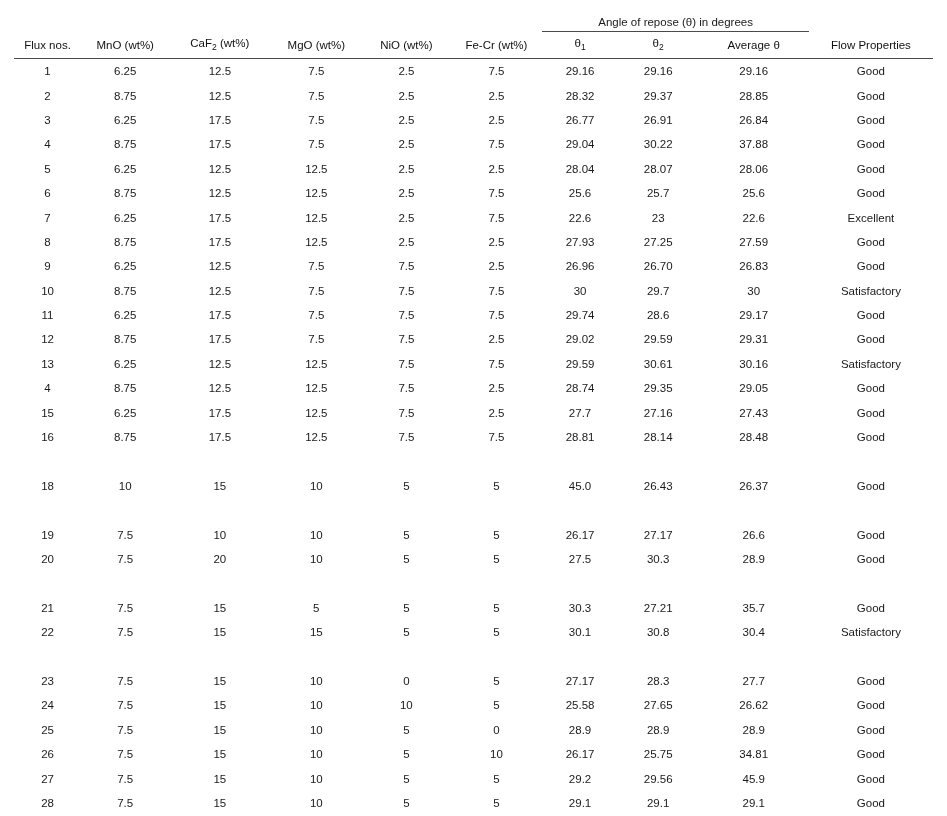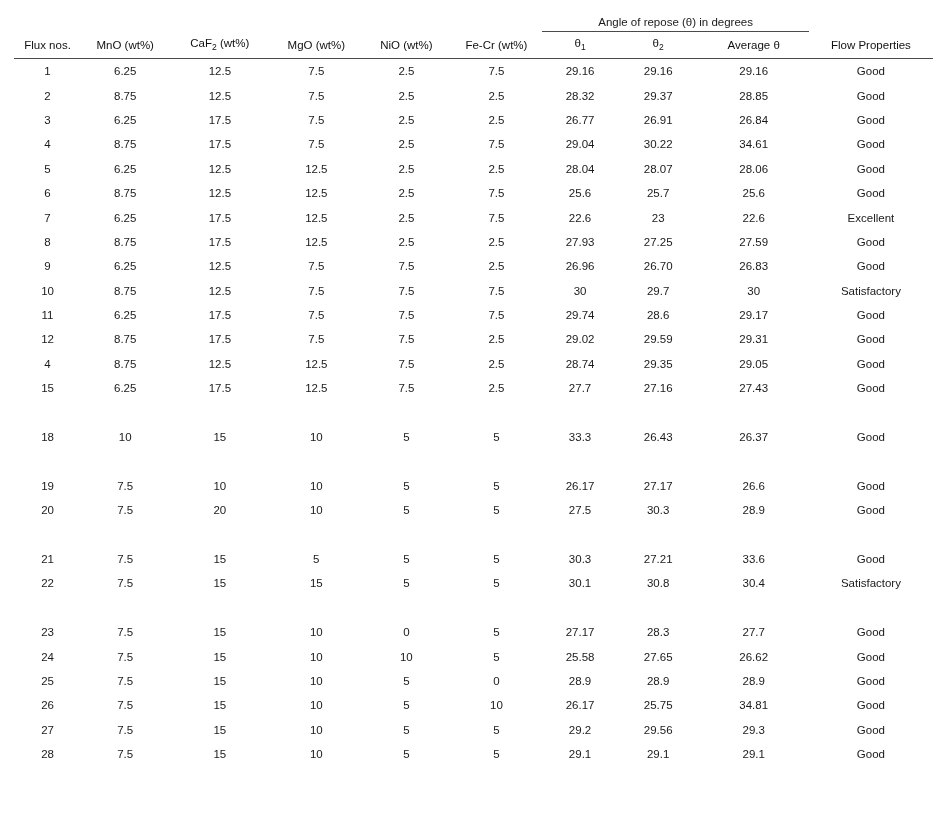--- a/index.html
+++ b/index.html
@@ -170,21 +170,21 @@
         </tr>
         <tr>
           <td>4</td>
           <td>8.75</td>
           <td>17.5</td>
           <td>7.5</td>
           <td>2.5</td>
           <td>7.5</td>
           <td>29.04</td>
           <td>30.22</td>
-          <td>34.61</td>
+          <td>37.88</td>
           <td>Good</td>
         </tr>
         <tr>
           <td>5</td>
           <td>6.25</td>
           <td>12.5</td>
           <td>12.5</td>
           <td>2.5</td>
           <td>2.5</td>
           <td>28.04</td>
@@ -270,20 +270,32 @@
           <td>17.5</td>
           <td>7.5</td>
           <td>7.5</td>
           <td>2.5</td>
           <td>29.02</td>
           <td>29.59</td>
           <td>29.31</td>
           <td>Good</td>
         </tr>
         <tr>
+          <td>13</td>
+          <td>6.25</td>
+          <td>12.5</td>
+          <td>12.5</td>
+          <td>7.5</td>
+          <td>7.5</td>
+          <td>29.59</td>
+          <td>30.61</td>
+          <td>30.16</td>
+          <td>Satisfactory</td>
+        </tr>
+        <tr>
           <td>4</td>
           <td>8.75</td>
           <td>12.5</td>
           <td>12.5</td>
           <td>7.5</td>
           <td>2.5</td>
           <td>28.74</td>
           <td>29.35</td>
           <td>29.05</td>
           <td>Good</td>
@@ -293,31 +305,43 @@
           <td>6.25</td>
           <td>17.5</td>
           <td>12.5</td>
           <td>7.5</td>
           <td>2.5</td>
           <td>27.7</td>
           <td>27.16</td>
           <td>27.43</td>
           <td>Good</td>
         </tr>
+        <tr>
+          <td>16</td>
+          <td>8.75</td>
+          <td>17.5</td>
+          <td>12.5</td>
+          <td>7.5</td>
+          <td>7.5</td>
+          <td>28.81</td>
+          <td>28.14</td>
+          <td>28.48</td>
+          <td>Good</td>
+        </tr>
         <tr class="spacer-row">
           <td colspan="10"></td>
         </tr>
         <tr>
           <td>18</td>
           <td>10</td>
           <td>15</td>
           <td>10</td>
           <td>5</td>
           <td>5</td>
-          <td>33.3</td>
+          <td>45.0</td>
           <td>26.43</td>
           <td>26.37</td>
           <td>Good</td>
         </tr>
         <tr class="spacer-row">
           <td colspan="10"></td>
         </tr>
         <tr>
           <td>19</td>
           <td>7.5</td>
@@ -347,21 +371,21 @@
         </tr>
         <tr>
           <td>21</td>
           <td>7.5</td>
           <td>15</td>
           <td>5</td>
           <td>5</td>
           <td>5</td>
           <td>30.3</td>
           <td>27.21</td>
-          <td>33.6</td>
+          <td>35.7</td>
           <td>Good</td>
         </tr>
         <tr>
           <td>22</td>
           <td>7.5</td>
           <td>15</td>
           <td>15</td>
           <td>5</td>
           <td>5</td>
           <td>30.1</td>
@@ -422,21 +446,21 @@
         </tr>
         <tr>
           <td>27</td>
           <td>7.5</td>
           <td>15</td>
           <td>10</td>
           <td>5</td>
           <td>5</td>
           <td>29.2</td>
           <td>29.56</td>
-          <td>29.3</td>
+          <td>45.9</td>
           <td>Good</td>
         </tr>
         <tr>
           <td>28</td>
           <td>7.5</td>
           <td>15</td>
           <td>10</td>
           <td>5</td>
           <td>5</td>
           <td>29.1</td>

